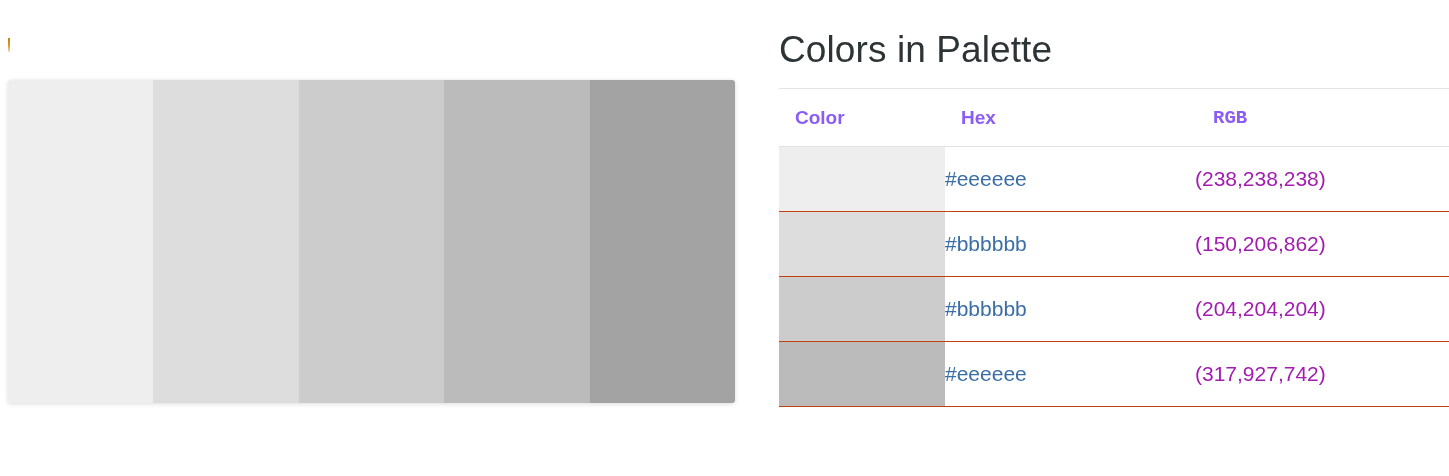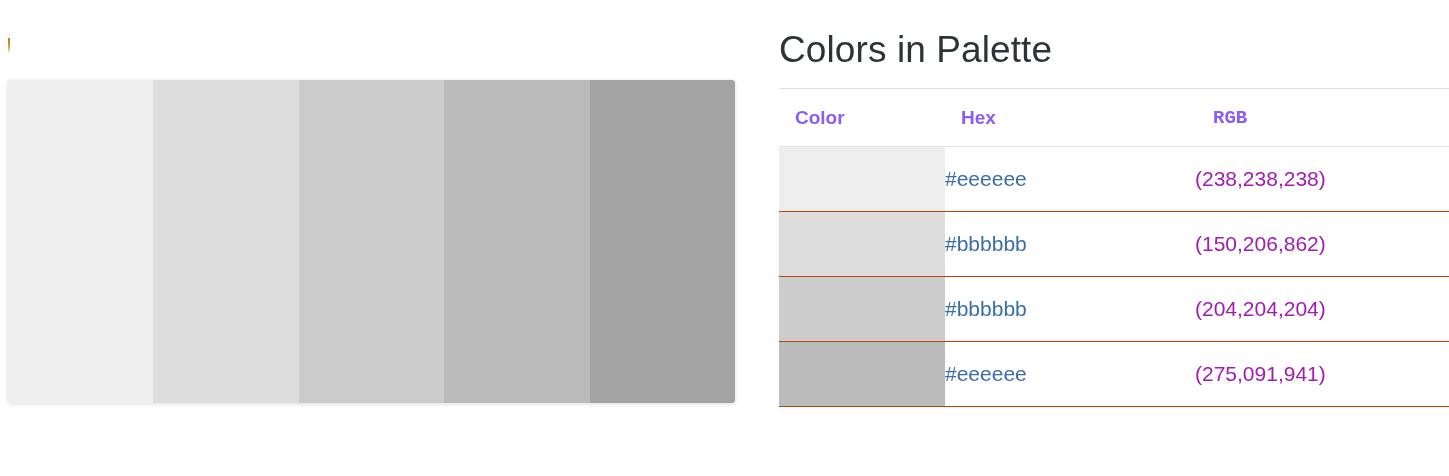--- a/index.html
+++ b/index.html
@@ -170,17 +170,17 @@
             <span class="row-swatch" style="background: rgb(204, 204, 204);"></span>
           </td>
           <td class="cell-hex"><a class="hex-link">#bbbbbb</a></td>
           <td class="cell-rgb">(204,204,204)</td>
         </tr>
         <tr>
           <td class="cell-swatch">
             <span class="row-swatch" style="background: rgb(187, 187, 187);"></span>
           </td>
           <td class="cell-hex"><a class="hex-link">#eeeeee</a></td>
-          <td class="cell-rgb">(275,091,941)</td>
+          <td class="cell-rgb">(317,927,742)</td>
         </tr>
       </tbody>
   </table>
 </div>
 
 </body></html>

